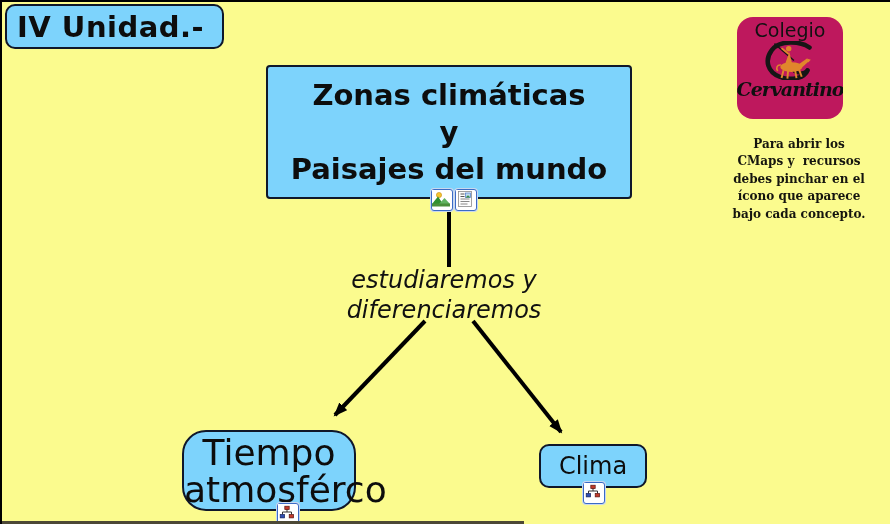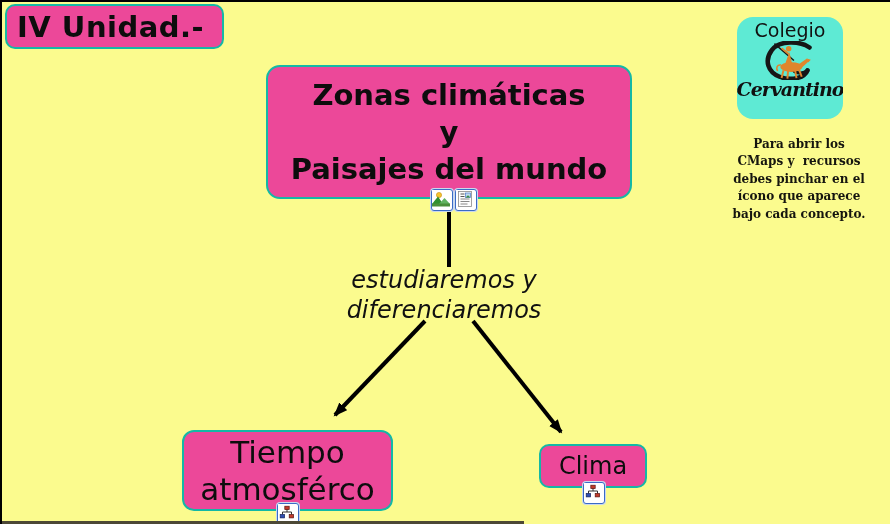--- a/index.html
+++ b/index.html
@@ -18,22 +18,22 @@
 
   .connectors {
     position: absolute;
     left: 0; top: 0;
     width: 888px; height: 522px;
     pointer-events: none;
   }
 
   .node {
     position: absolute;
-    background: #ec4899;
-    border: 2px solid #14b8a6;
+    background: #7dd3fc;
+    border: 2px solid #0f172a;
     box-sizing: border-box;
     color: #0d0d0d;
     text-align: center;
     display: flex;
     flex-direction: column;
     justify-content: center;
   }
 
   .node-unit {
     left: 3px; top: 2px;
@@ -42,31 +42,31 @@
     font-size: 29px;
     font-weight: bold;
     align-items: flex-start;
     padding-left: 10px;
     letter-spacing: 0.5px;
   }
 
   .node-main {
     left: 264px; top: 63px;
     width: 366px; height: 134px;
-    border-radius: 14px;
+    border-radius: 4px;
     font-size: 29px;
     font-weight: bold;
     line-height: 37px;
   }
 
   .node-tiempo {
     left: 180px; top: 428px;
-    width: 211px; height: 81px;
-    border-radius: 12px;
-    font-size: 31px;
+    width: 174px; height: 81px;
+    border-radius: 24px;
+    font-size: 36px;
     line-height: 37px;
   }
 
   .node-clima {
     left: 537px; top: 442px;
     width: 108px; height: 44px;
     border-radius: 10px;
     font-size: 24px;
     line-height: 34px;
   }
@@ -101,21 +101,21 @@
   .res-icon svg { display: block; }
 
   .icon-single { position: absolute; }
   .icon-tiempo { left: 275px; top: 501px; }
   .icon-clima  { left: 581px; top: 480px; }
 
   .logo {
     position: absolute;
     left: 735px; top: 15px;
     width: 106px; height: 102px;
-    background: #5eead4;
+    background: #be185d;
     border-radius: 16px;
     display: flex;
     flex-direction: column;
     align-items: center;
     overflow: hidden;
   }
   .logo-top {
     font-size: 19px;
     color: #111;
     margin-top: 3px;

